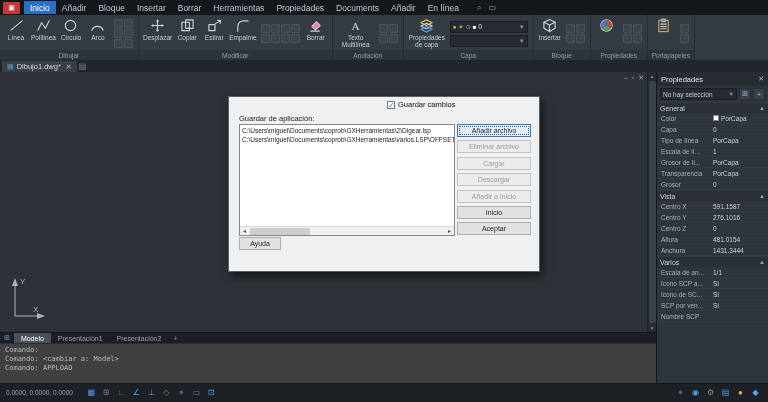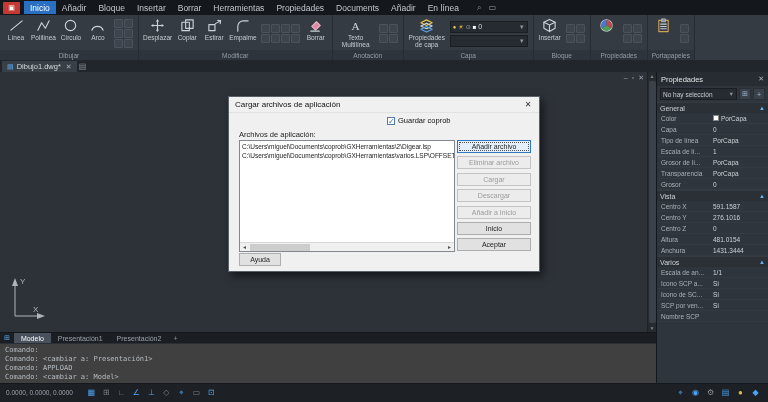--- a/index.html
+++ b/index.html
@@ -374,30 +374,26 @@
             <line x1="9" y1="42" x2="9" y2="10" stroke="#aeb4ba" stroke-width="1"></line>
             <polygon points="9,4 6,12 12,12" fill="#aeb4ba"></polygon>
             <line x1="9" y1="42" x2="34" y2="42" stroke="#aeb4ba" stroke-width="1"></line>
             <polygon points="39,42 31,39 31,45" fill="#aeb4ba"></polygon>
             <text x="14" y="10" font-size="8" fill="#aeb4ba" font-family="Liberation Sans, sans-serif">Y</text>
             <text x="27" y="38" font-size="8" fill="#aeb4ba" font-family="Liberation Sans, sans-serif">X</text>
           </svg>
         </div>
 
         <div class="dialog">
-          <div class="dlg-title">
-            <span class="t">Cargar archivos de aplicación</span>
-            <span class="dlg-close">✕</span>
-          </div>
           <div class="dlg-body">
             <div class="chkrow">
               <span class="cb">✓</span>
-              <span>Guardar coprob</span>
-            </div>
-            <div class="fileslabel">Archivos de aplicación:</div>
+              <span>Guardar cambios</span>
+            </div>
+            <div class="fileslabel">Guardar de aplicación:</div>
             <div class="filelist">
               <div class="fl-inner">
                   <div>C:\Users\miguel\Documents\coprob\GXHerramientas\2\Digear.lsp</div>
                   <div>C:\Users\miguel\Documents\coprob\GXHerramientas\varios.LSP\OFFSET.LSP</div>
                 </div>
               <div class="hscroll">
                 <span class="harrow">◄</span>
                 <span class="hthumb"></span>
                 <span class="hsp"></span>
                 <span class="harrow">►</span>
@@ -428,23 +424,22 @@
         <span style="display:flex;height:11px">
             <span class="ltab active">Modelo</span>
             <span class="ltab">Presentación1</span>
             <span class="ltab">Presentación2</span>
           </span>
         <span class="lplus">+</span>
       </div>
 
       <div class="cmd">
           <div>Comando:</div>
-          <div>Comando: &lt;cambiar a: Presentación1&gt;</div>
+          <div>Comando: &lt;cambiar a: Model&gt;</div>
           <div>Comando: APPLOAD</div>
-          <div>Comando: &lt;cambiar a: Model&gt;</div>
         </div>
     </div>
 
     <div class="props">
       <div class="p-head">
         <span>Propiedades</span>
         <span class="x">✕</span>
       </div>
       <div class="p-selrow">
         <div class="p-combo">

